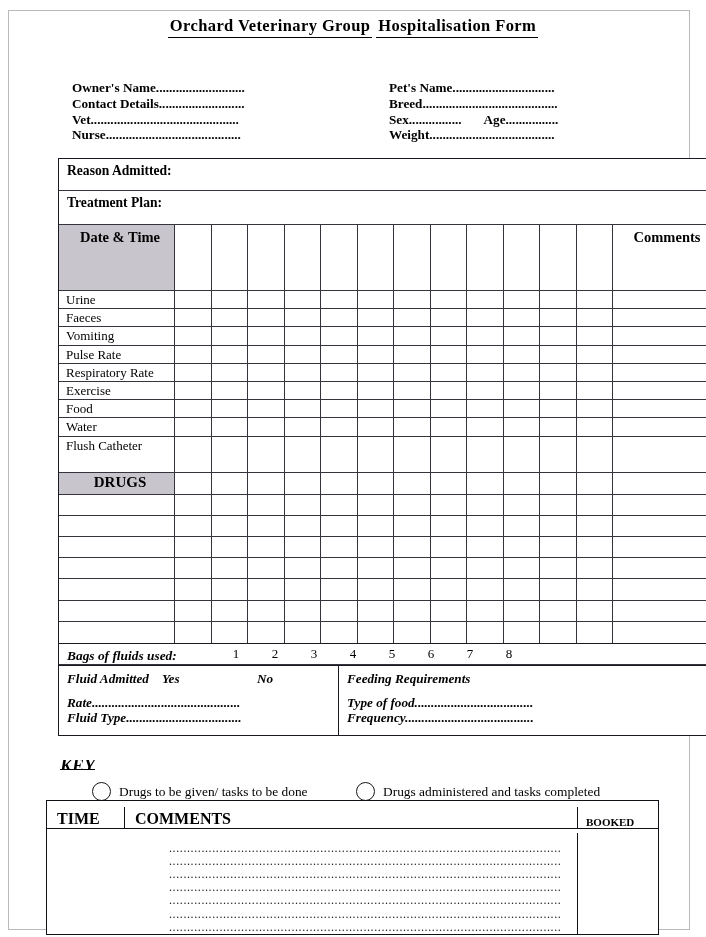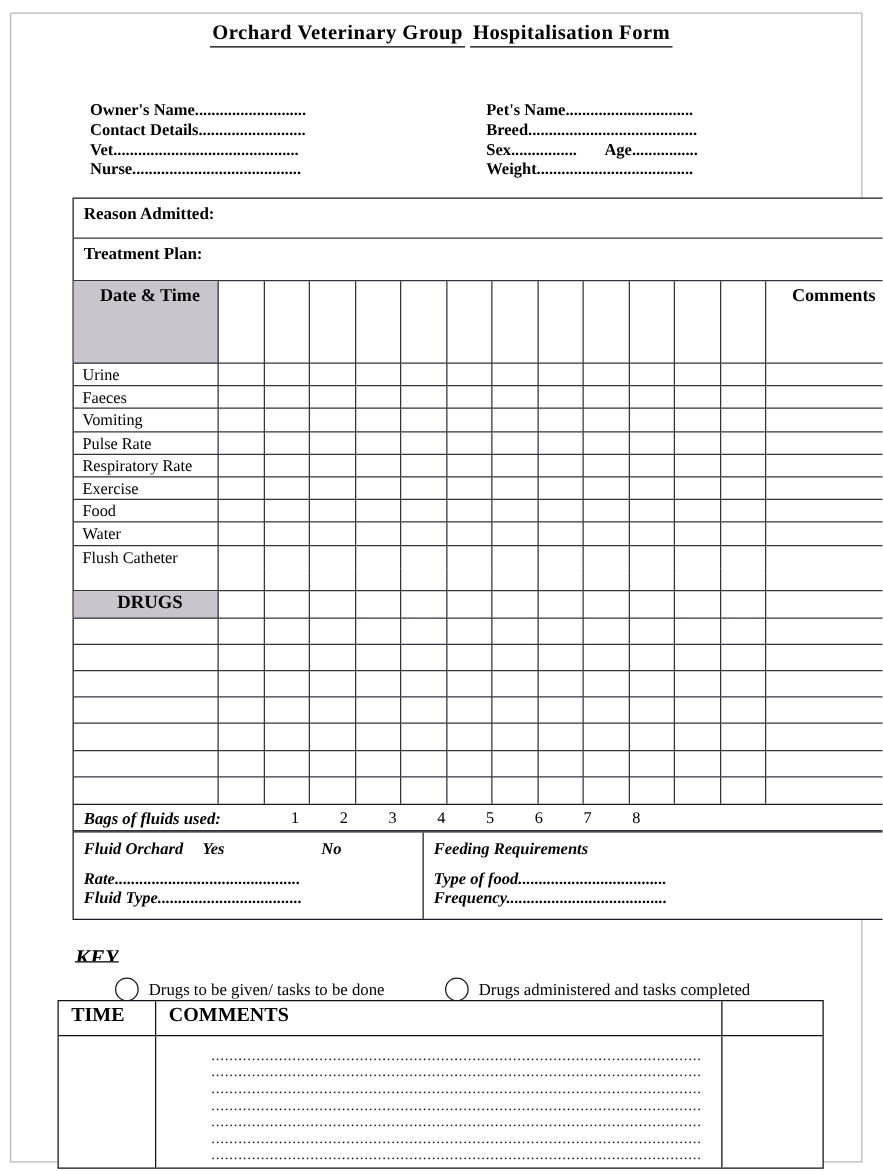--- a/index.html
+++ b/index.html
@@ -245,21 +245,21 @@
   
   #bottom-table {
     position: absolute;
     left: 46px;
     top: 800px;
     width: 613px;
     border: 1.6px solid #101016;
     box-sizing: border-box;
     background: #fff;
   }
-  .bt-row { display: flex; width: 100%; box-sizing: border-box; }
+  .bt-row { display: flex; width: 100%; box-sizing: border-box; align-items: flex-end; }
   .bt-cell {
     box-sizing: border-box;
     border-right: 1.4px solid #101016;
     overflow: hidden;
   }
   .bt-cell:last-child { border-right: none; margin-top: 32px; }
   .bt-head { height: 28px; border-bottom: 1.4px solid #101016; }
   .bt-body { height: 105px; }
   .bt-time { width: 78px; flex: 0 0 78px; }
   .bt-comments { flex: 1 1 auto; }
@@ -636,21 +636,21 @@
 
   <div class="mt-row r-bags">
     <div class="cell full-cell">
       <span class="bags-label">Bags of fluids used:</span>
       <span id="bag-numbers"><span class="bagnum" style="left: 170px;">1</span><span class="bagnum" style="left: 209px;">2</span><span class="bagnum" style="left: 248px;">3</span><span class="bagnum" style="left: 287px;">4</span><span class="bagnum" style="left: 326px;">5</span><span class="bagnum" style="left: 365px;">6</span><span class="bagnum" style="left: 404px;">7</span><span class="bagnum" style="left: 443px;">8</span></span>
     </div>
   </div>
 
   <div class="mt-row r-fluid">
     <div class="cell fluid-left">
-      <span class="ft-head"><span class="ft-yes">Fluid Orchard</span><span class="ft-yes">Yes</span><span class="ft-no">No</span></span>
+      <span class="ft-head"><span class="ft-yes">Fluid Admitted</span><span class="ft-yes">Yes</span><span class="ft-no">No</span></span>
       <span class="ft-line">Rate.............................................</span>
       <span class="ft-line">Fluid Type...................................</span>
     </div>
     <div class="cell fluid-right">
       <span class="ft-head">Feeding Requirements</span>
       <span class="ft-line">Type of food....................................</span>
       <span class="ft-line">Frequency.......................................</span>
     </div>
   </div>
 </div>

